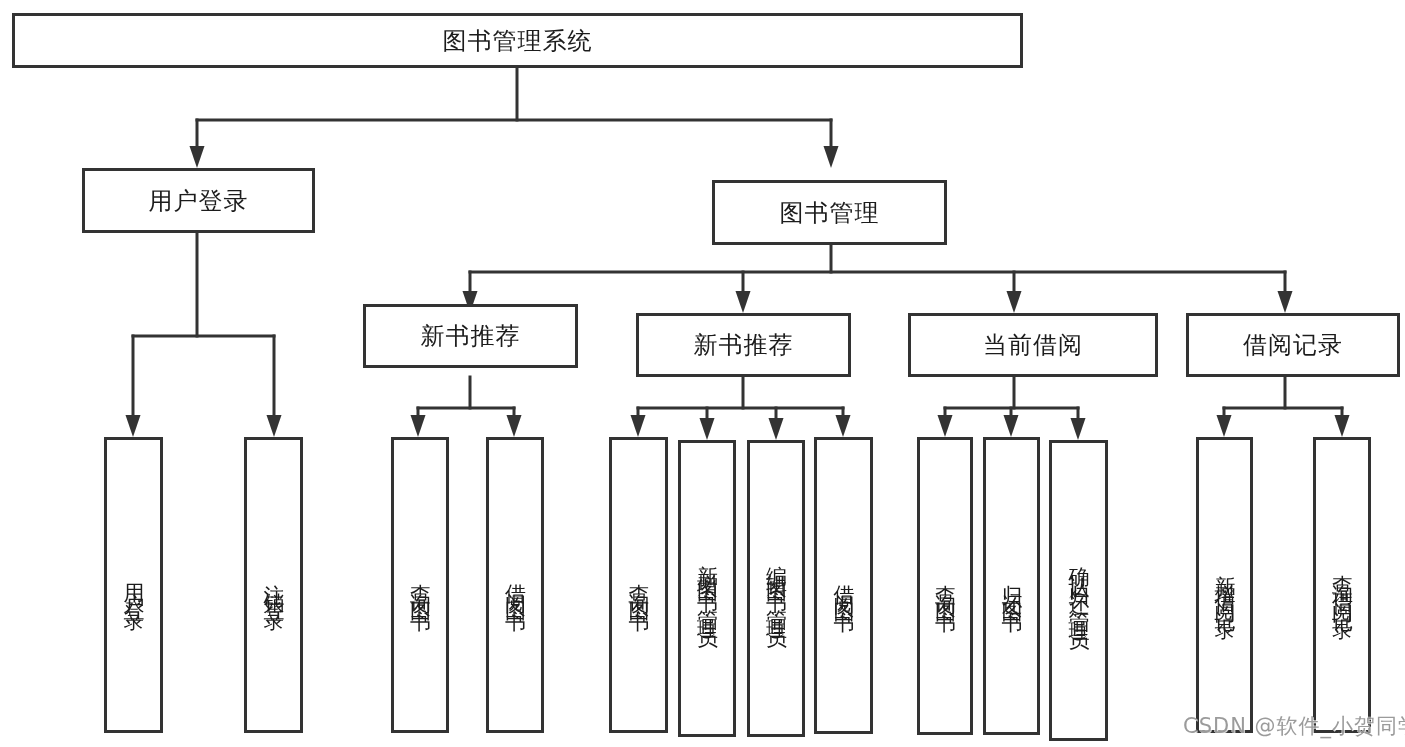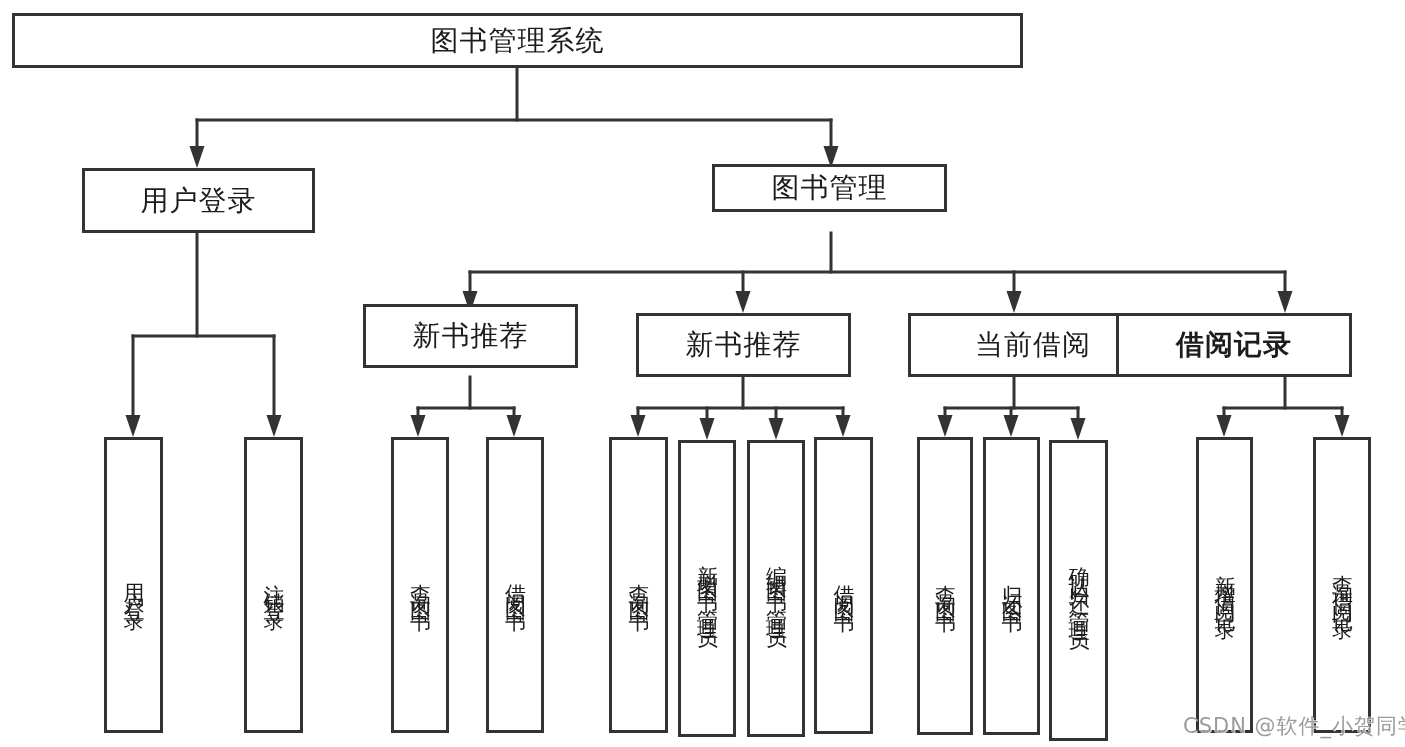--- a/index.html
+++ b/index.html
@@ -6,32 +6,32 @@
   .stage {
     position:relative; width:1405px; height:747px; background:#ffffff;
     font-family:"DejaVu Sans","Liberation Sans",sans-serif; overflow:hidden;
   }
   .stage svg { position:absolute; left:0; top:0; }
   .box {
     position:absolute; background:#ffffff; border:3px solid #333333;
     box-sizing:border-box; color:#1c1c1c; display:flex;
     align-items:center; justify-content:center; z-index:2;
   }
-  .hbox { font-size:28px; letter-spacing:1px; white-space:nowrap; }
+  .hbox { font-size:24px; letter-spacing:1px; white-space:nowrap; }
   .vbox .vtext {
     writing-mode:vertical-rl; text-orientation:mixed;
     font-size:21px; letter-spacing:9px; line-height:1;
   }
   #b-root  { left:12px;  top:13px;  width:1011px; height:55px; }
   #b-login { left:82px;  top:168px; width:233px;  height:65px; }
-  #b-mgmt  { left:712px; top:164px; width:235px;  height:48px; }
+  #b-mgmt  { left:712px; top:180px; width:235px;  height:65px; }
   #b-g0 { left:363px;  top:304px; width:215px; height:64px; }
   #b-g1 { left:636px;  top:313px; width:215px; height:64px; }
   #b-g2 { left:908px;  top:313px; width:250px; height:64px; }
-  #b-g3 { left:1116px; top:313px; width:236px; height:64px;font-weight:bold; }
+  #b-g3 { left:1186px; top:313px; width:214px; height:64px; }
   #b-u0   { left:104px;  top:437px; width:59px; height:296px; }
   #b-u1   { left:244px;  top:437px; width:59px; height:296px; }
   #b-g0c0 { left:391px;  top:437px; width:58px; height:296px; }
   #b-g0c1 { left:486px;  top:437px; width:58px; height:296px; }
   #b-g1c0 { left:609px;  top:437px; width:59px; height:296px; }
   #b-g1c1 { left:678px;  top:440px; width:58px; height:297px; }
   #b-g1c2 { left:747px;  top:440px; width:58px; height:297px; }
   #b-g1c3 { left:814px;  top:437px; width:59px; height:297px; }
   #b-g2c0 { left:917px;  top:437px; width:56px; height:298px; }
   #b-g2c1 { left:983px;  top:437px; width:57px; height:298px; }

